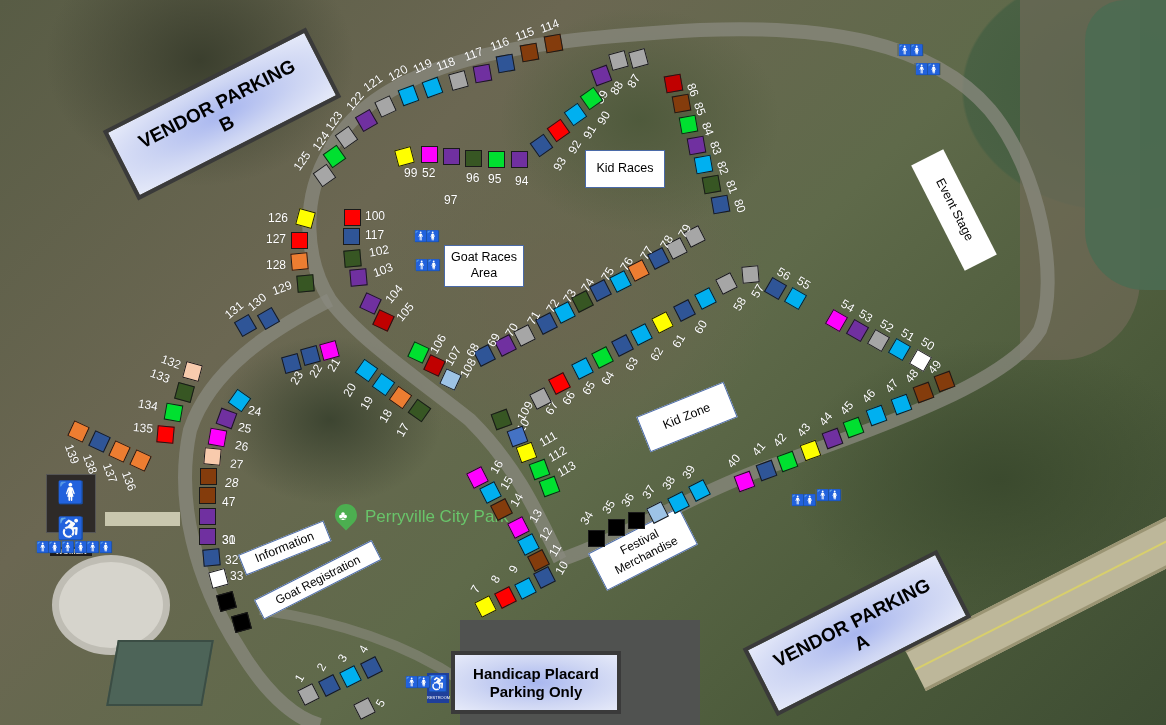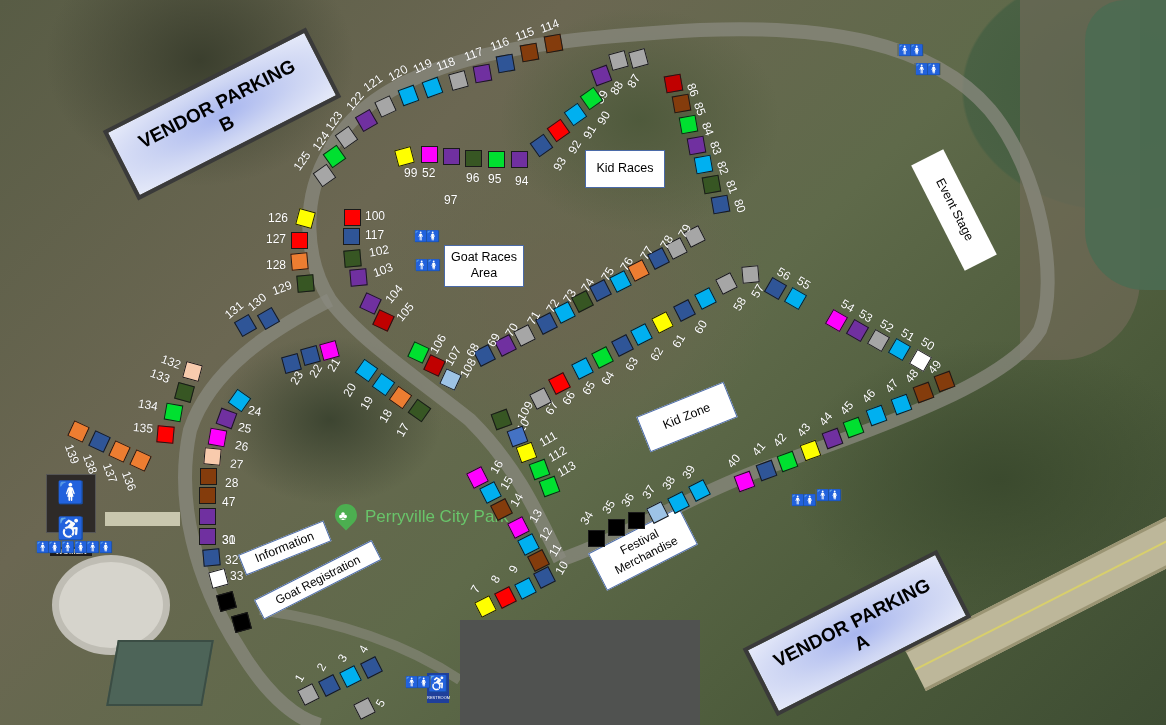--- a/index.html
+++ b/index.html
@@ -60,20 +60,26 @@
   <div class="big-sign" style="left:108px;top:75px;width:220px;height:70px;transform:rotate(-27deg);font-size:19px;">
     <div>
         <div>VENDOR PARKING</div>
         <div>B</div>
       </div>
   </div>
   <div class="big-sign" style="left:748px;top:595px;width:210px;height:68px;transform:rotate(-27deg);font-size:19px;">
     <div>
         <div>VENDOR PARKING</div>
         <div>A</div>
+      </div>
+  </div>
+  <div class="big-sign" style="left:451px;top:651px;width:162px;height:55px;font-size:15px;">
+    <div>
+        <div>Handicap Placard</div>
+        <div>Parking Only</div>
       </div>
   </div>
 
   <div class="label-box" style="left:585px;top:150px;width:78px;height:36px;">Kid Races</div>
   <div class="label-box" style="left:895px;top:192px;width:118px;height:36px;transform:rotate(63deg);border:none;">Event Stage</div>
   <div class="label-box" style="left:444px;top:245px;width:78px;height:40px;">
     <div>
         <div>Goat Races</div>
         <div>Area</div>
       </div>
@@ -157,21 +163,21 @@
       <div class="bnum" style="left: 290px; top: 372px; transform: rotate(-60deg);">23</div>
       <div class="booth" style="left: 231px; top: 392px; background: rgb(0, 176, 240); transform: rotate(35deg);"></div>
       <div class="bnum" style="left: 248px; top: 405px; transform: rotate(10deg);">24</div>
       <div class="booth" style="left: 218px; top: 410px; background: rgb(112, 48, 160); transform: rotate(20deg);"></div>
       <div class="bnum" style="left: 238px; top: 422px; transform: rotate(10deg);">25</div>
       <div class="booth" style="left: 209px; top: 429px; background: rgb(255, 0, 255); transform: rotate(10deg);"></div>
       <div class="bnum" style="left: 235px; top: 440px; transform: rotate(10deg);">26</div>
       <div class="booth" style="left: 204px; top: 448px; background: rgb(248, 203, 173); transform: rotate(5deg);"></div>
       <div class="bnum" style="left: 230px; top: 458px; transform: rotate(5deg);">27</div>
       <div class="booth" style="left: 200px; top: 468px; background: rgb(132, 60, 12); transform: rotate(0deg);"></div>
-      <div class="bnum" style="left: 225px; top: 477px; transform: rotate(0deg);">28</div>
+      <div class="bnum" style="left: 225px; top: 477px; transform: rotate(0deg); font-style: italic;">28</div>
       <div class="booth" style="left: 199px; top: 487px; background: rgb(132, 60, 12); transform: rotate(0deg);"></div>
       <div class="bnum" style="left: 222px; top: 496px; transform: rotate(0deg);">47</div>
       <div class="booth" style="left: 199px; top: 508px; background: rgb(112, 48, 160); transform: rotate(0deg);"></div>
       <div class="bnum" style="left: 222px; top: 534px; transform: rotate(0deg);">30</div>
       <div class="booth" style="left: 199px; top: 528px; background: rgb(112, 48, 160); transform: rotate(0deg);"></div>
       <div class="bnum" style="left: 222px; top: 534px; transform: rotate(0deg);">31</div>
       <div class="booth" style="left: 203px; top: 549px; background: rgb(47, 85, 151); transform: rotate(-5deg);"></div>
       <div class="bnum" style="left: 225px; top: 554px; transform: rotate(0deg);">32</div>
       <div class="booth" style="left: 210px; top: 570px; background: rgb(255, 255, 255); transform: rotate(-15deg);"></div>
       <div class="bnum" style="left: 230px; top: 570px; transform: rotate(0deg);">33</div>

